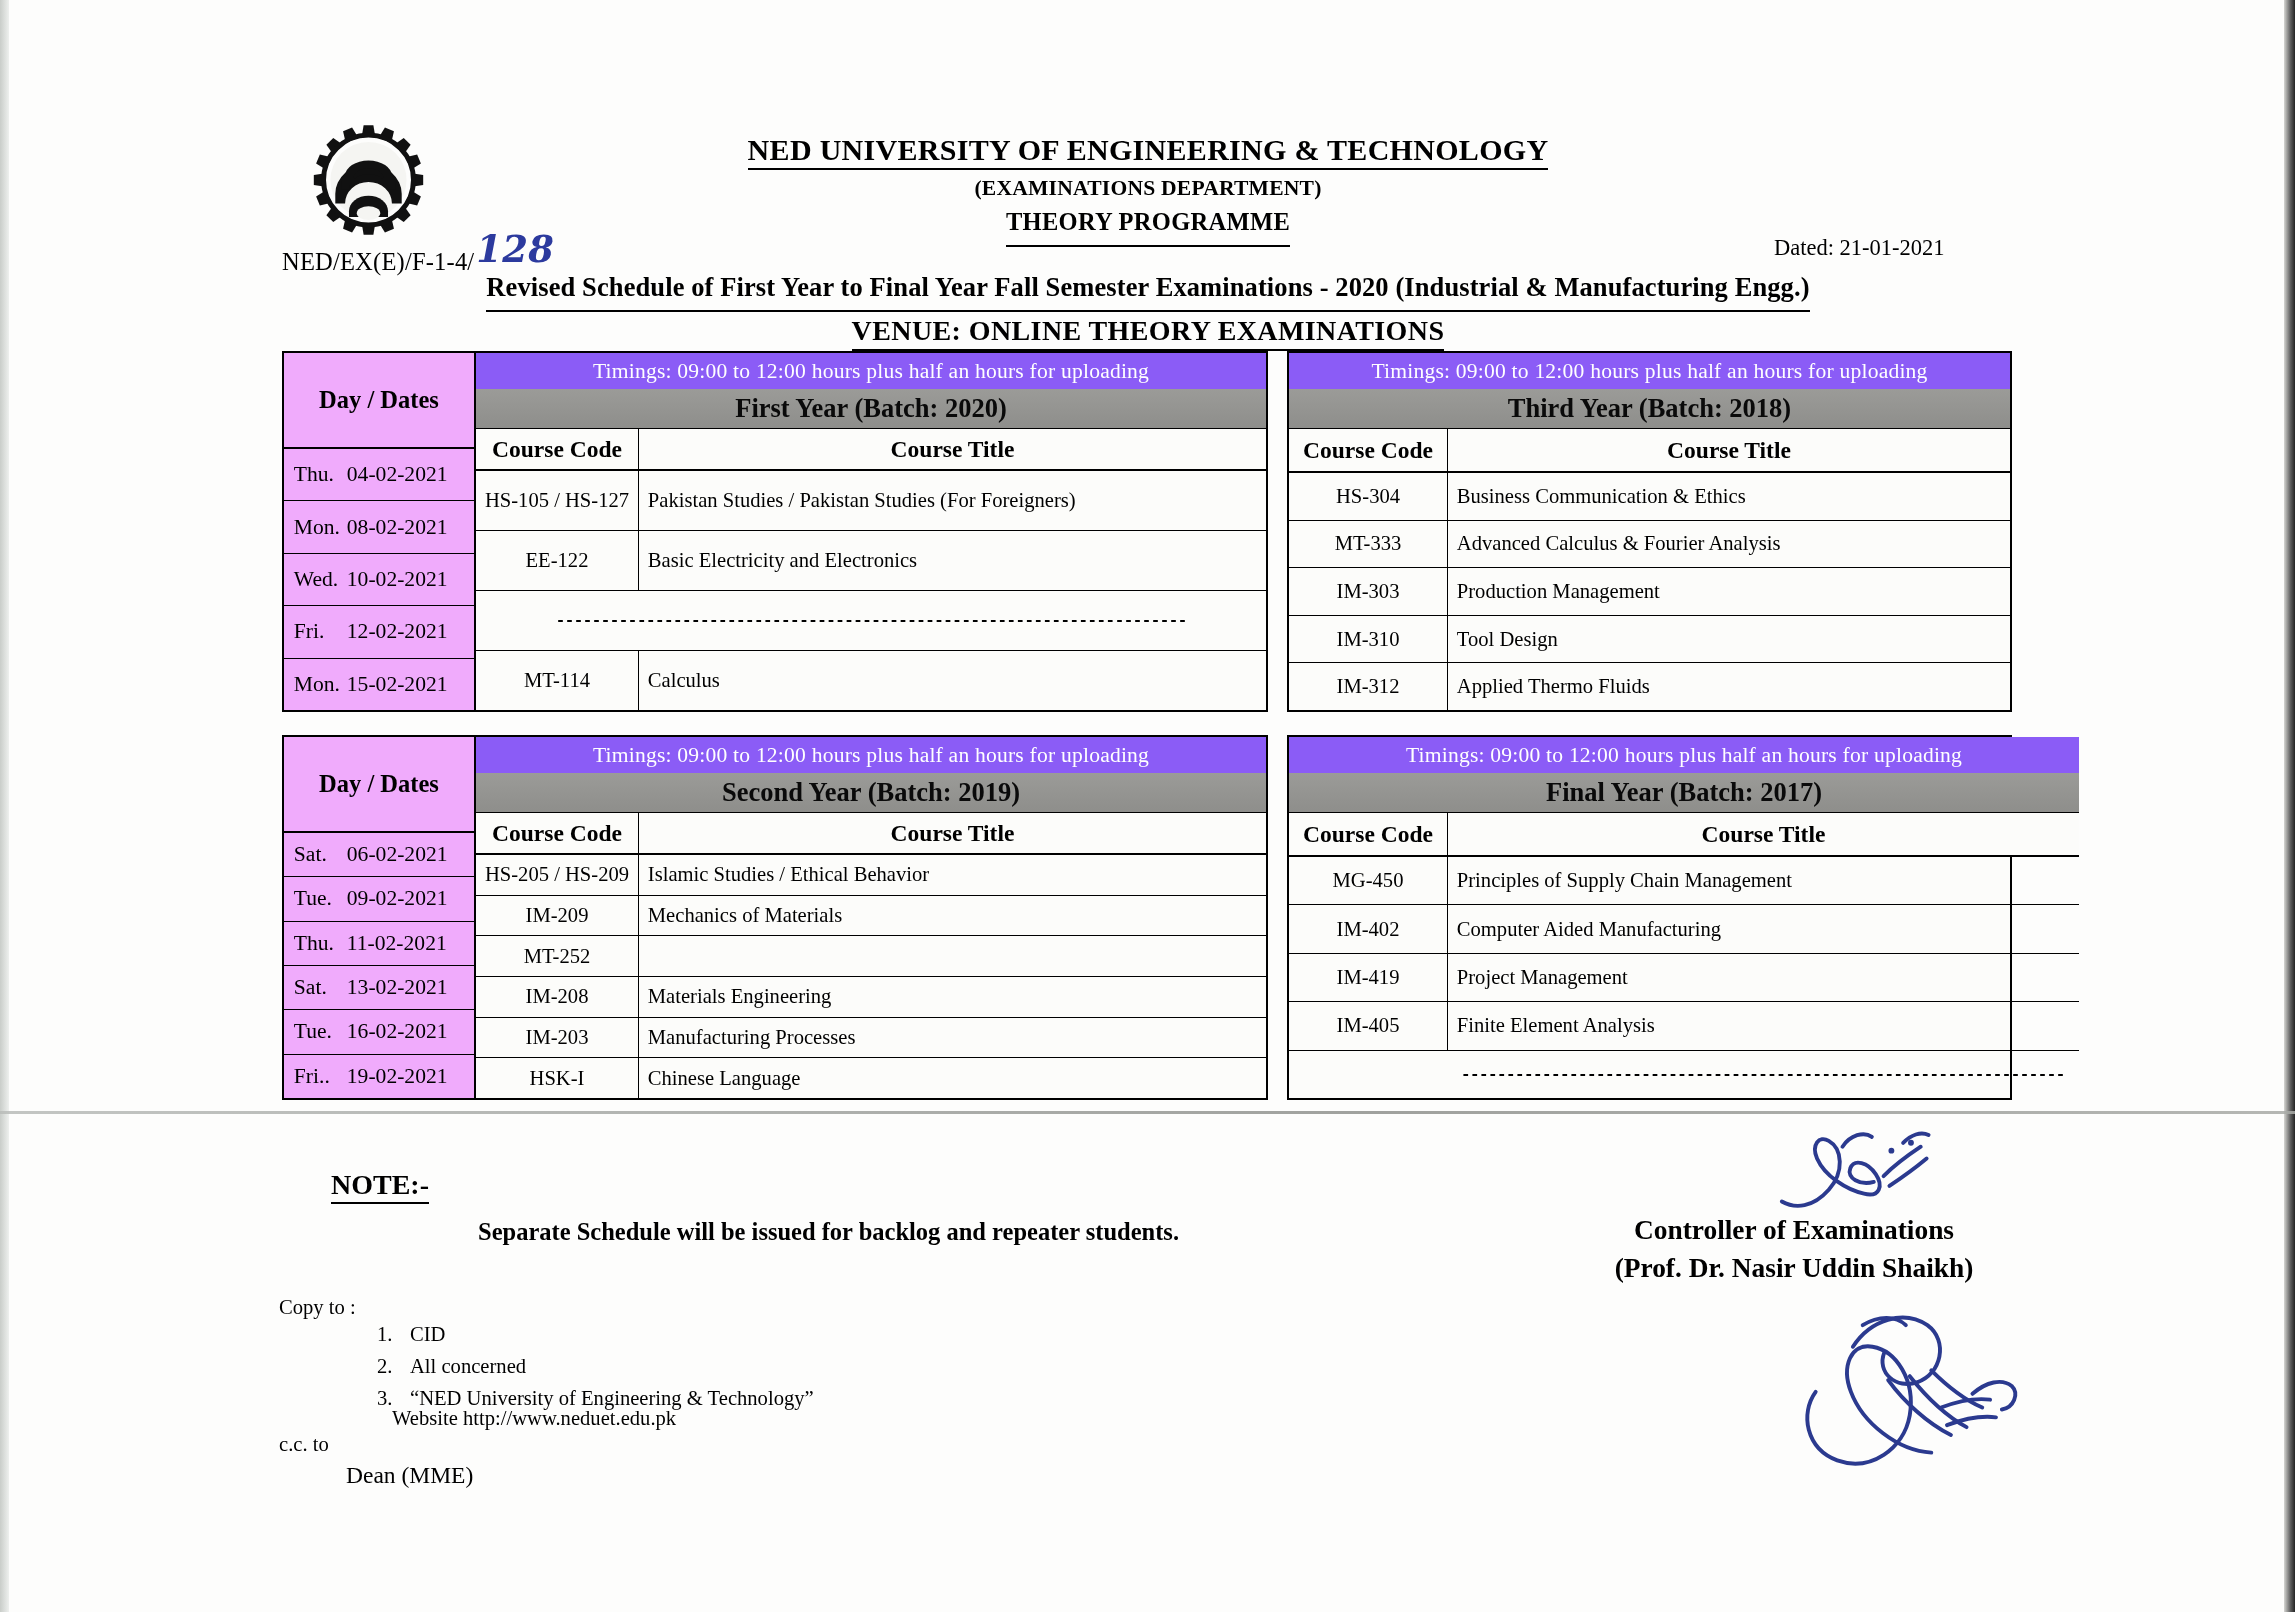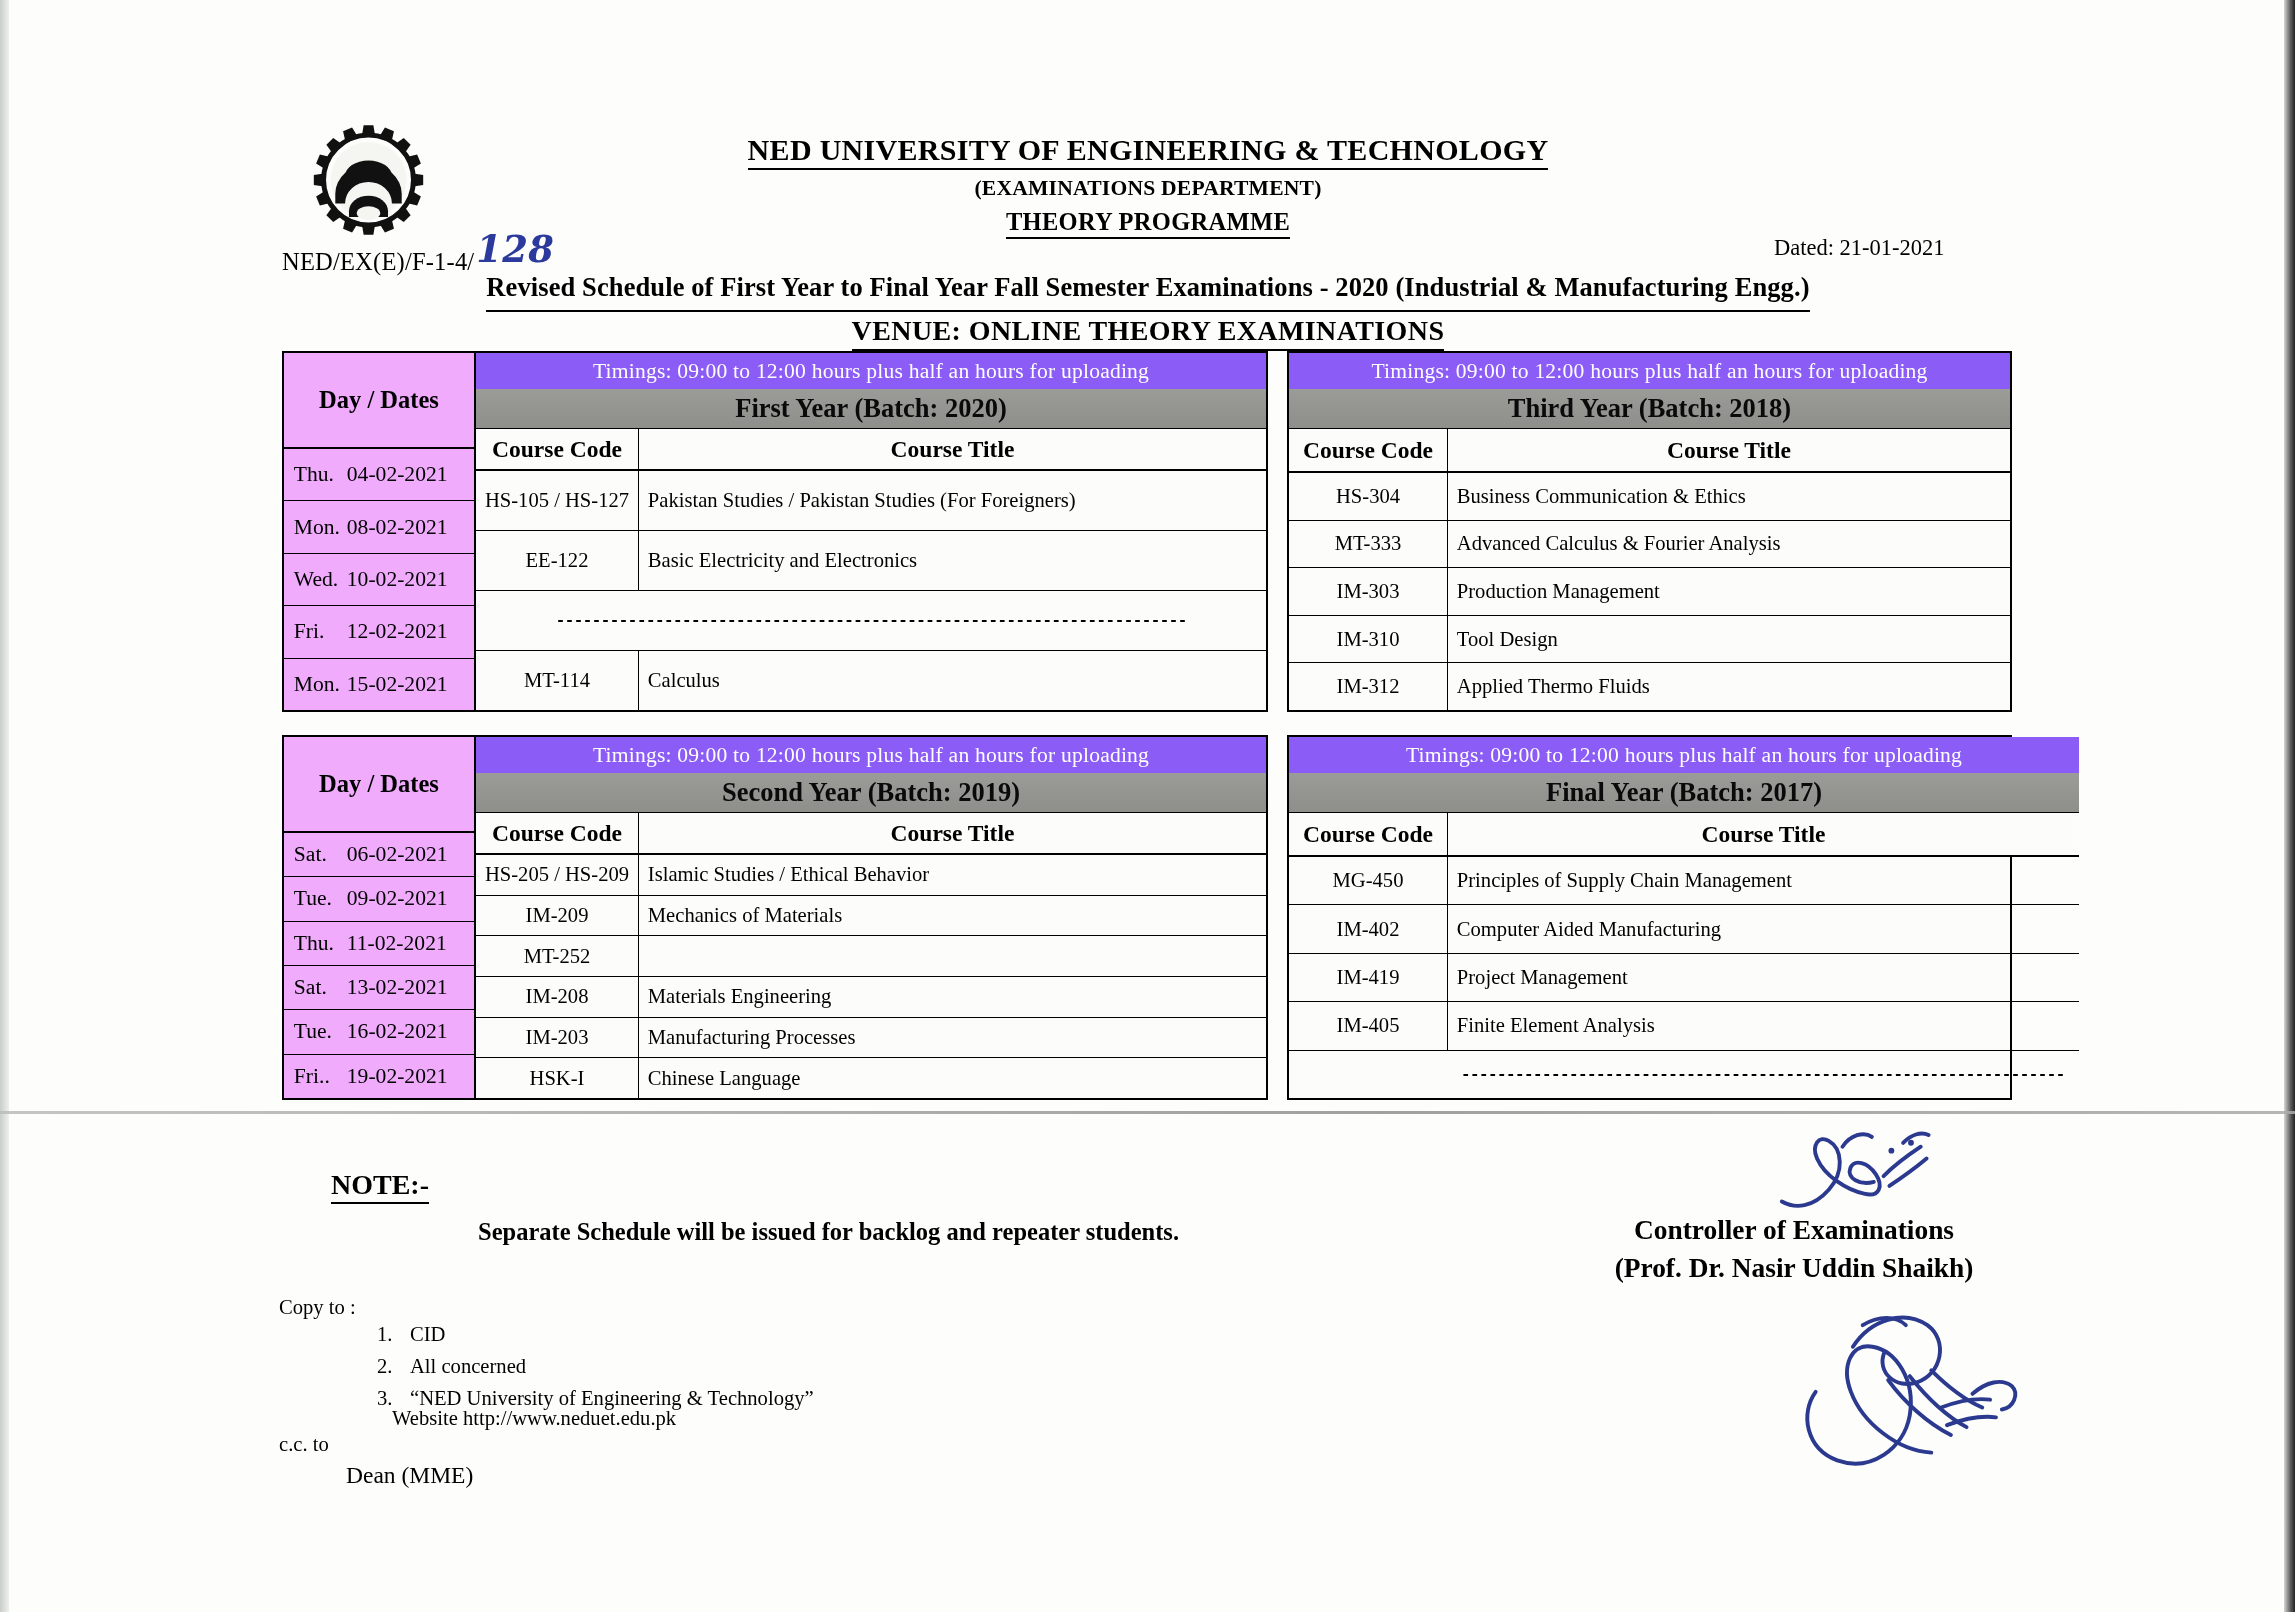--- a/index.html
+++ b/index.html
@@ -27,21 +27,21 @@
   .refno .hand{color:#2c3a9e;font-family:"DejaVu Serif",serif;font-size:37px;
     font-style:italic;font-weight:600;position:relative;top:-7.8px;left:2px;}
 
   .uni-name{position:absolute;left:0;top:133px;width:2296px;text-align:center;
     font-size:30px;font-weight:bold;letter-spacing:0.3px;}
   .uni-name span{border-bottom:2.9px solid #000;padding-bottom:2px;}
   .dept{position:absolute;left:0;top:176px;width:2296px;text-align:center;
     font-size:21.6px;font-weight:bold;letter-spacing:0.2px;}
   .prog{position:absolute;left:0;top:208px;width:2296px;text-align:center;
     font-size:24.5px;font-weight:bold;letter-spacing:0.3px;}
-  .prog span{border-bottom:2.9px solid #000;padding-bottom:2px;}
+  .prog span{border-bottom:2.9px solid #000;padding-bottom:10px;}
   .dated{position:absolute;left:1774px;top:235px;font-size:22.5px;}
 
   .revised{position:absolute;left:0;top:272px;width:2296px;text-align:center;
     font-size:26.5px;font-weight:bold;letter-spacing:0.1px;}
   .revised span{border-bottom:2.9px solid #000;padding-bottom:8px;}
   .venue{position:absolute;left:0;top:315px;width:2296px;text-align:center;
     font-size:28px;font-weight:bold;letter-spacing:0.4px;}
   .venue span{border-bottom:2.9px solid #000;padding-bottom:2.9px;}
 
   

